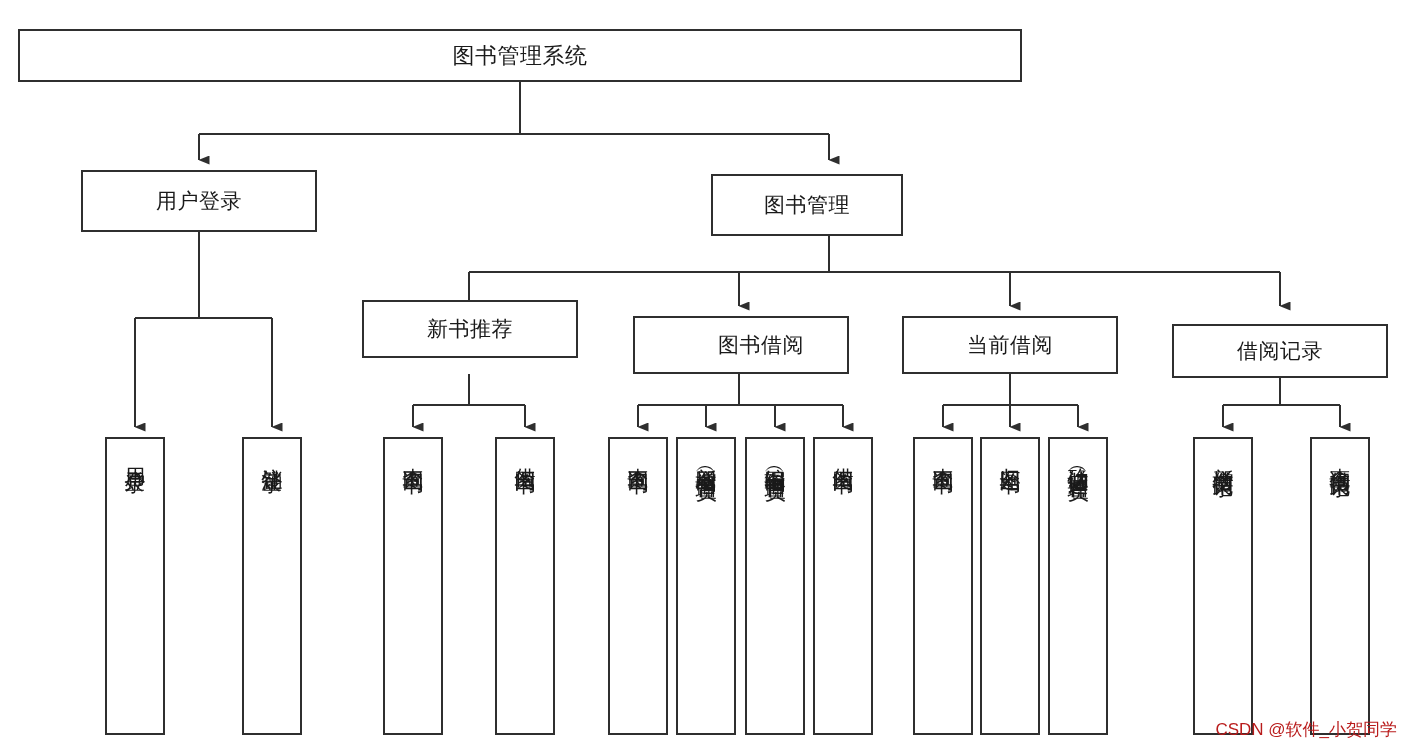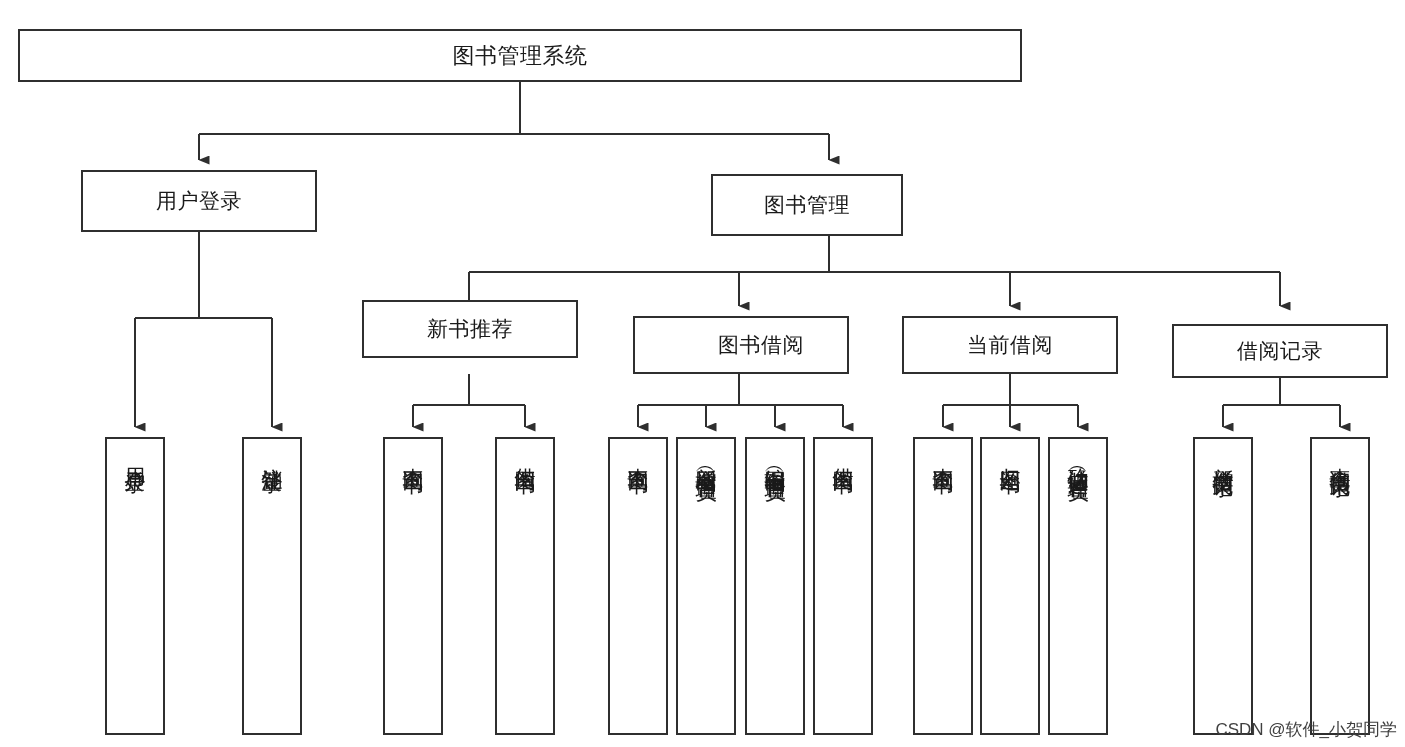--- a/index.html
+++ b/index.html
@@ -54,21 +54,21 @@
     writing-mode: vertical-rl;
     text-orientation: upright;
     letter-spacing: 2px;
     line-height: 1.05;
   }
   #watermark {
     position: absolute;
     right: 8px;
     bottom: 6px;
     font-size: 17px;
-    color: #404040;
+    color: #b91c1c;
     z-index: 9;
     white-space: nowrap;
     font-family: "Liberation Sans", "DejaVu Sans", sans-serif;
   }
 </style>
 </head>
 <body>
 
 <div id="diagram-root">
 

